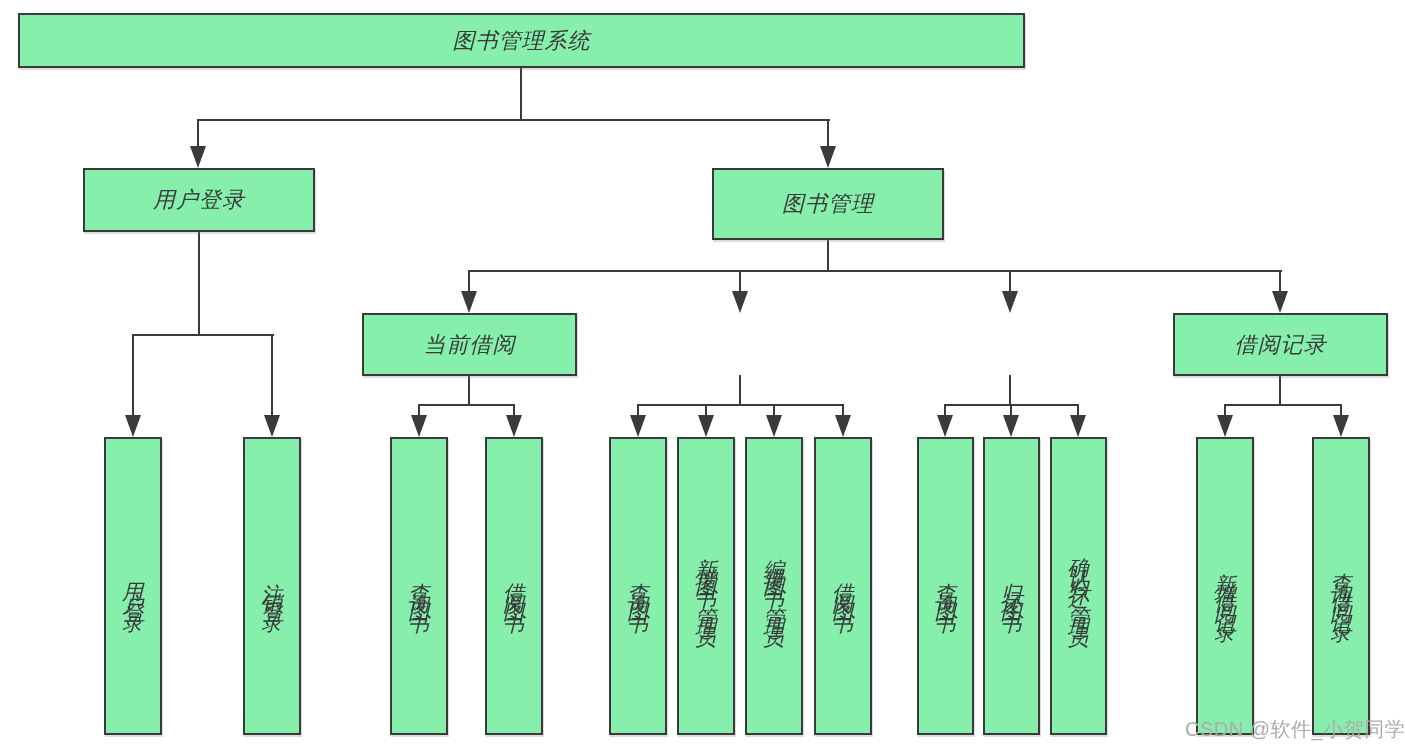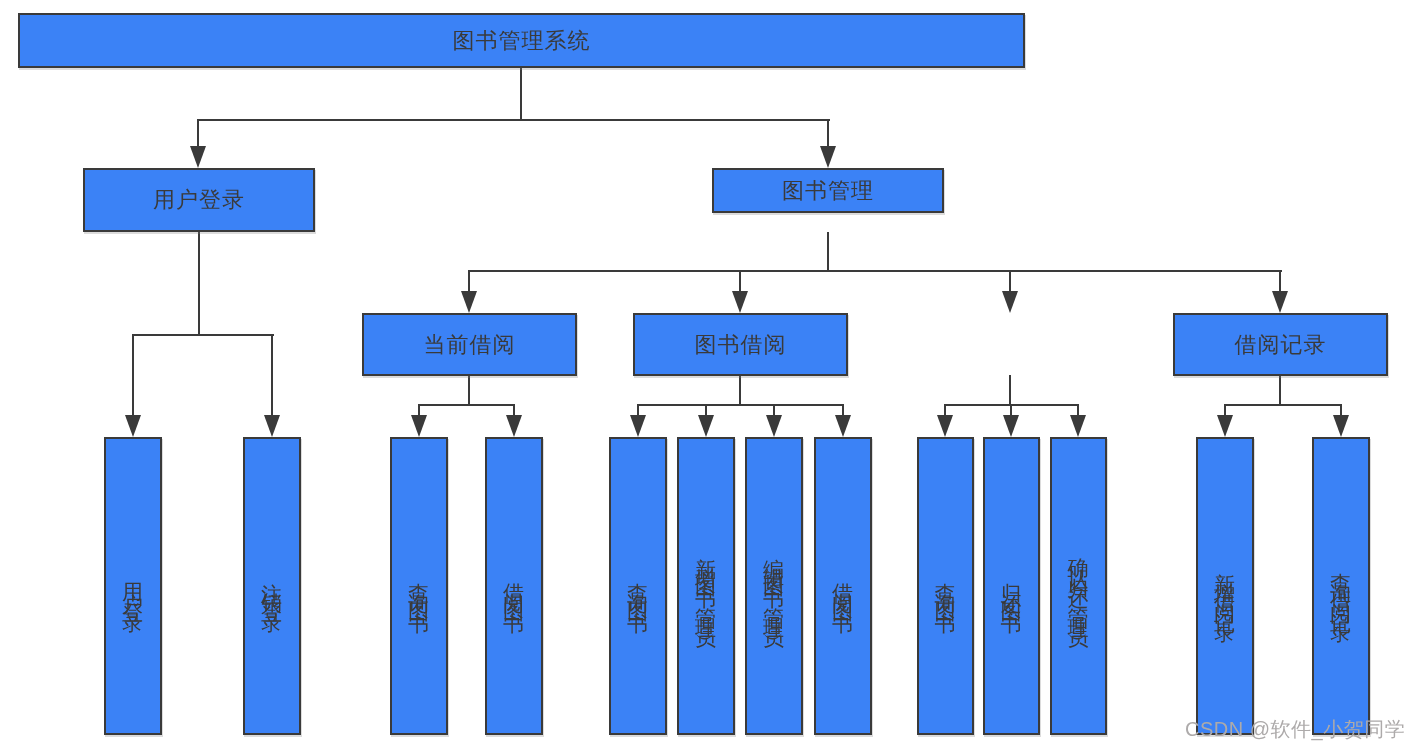--- a/index.html
+++ b/index.html
@@ -10,27 +10,28 @@
   html,body{margin:0;padding:0;background:#ffffff;}
   body{font-family:"Liberation Sans","DejaVu Sans",sans-serif;}
   #canvas{
     position:relative;
     width:1405px;height:747px;
     background:#ffffff;
     overflow:hidden;
   }
   .box{
     position:absolute;
-    background:#3b82f6;
+    background:#86efac;
     border:2px solid var(--line);
     box-shadow:1px 2px 0 rgba(130,130,130,0.28);
     display:flex;align-items:center;justify-content:center;
     box-sizing:border-box;
     color:var(--text);
     z-index:2;
+    font-style:italic;
   }
   .hlabel{
     font-size:22px;
     letter-spacing:1px;
     white-space:nowrap;
   }
   .vbox{width:58px;top:437px;height:298px;}
   .vlabel{
     writing-mode:vertical-rl;
     text-orientation:mixed;
@@ -68,21 +69,21 @@
   <div class="ln" style="left:520px;top:68px;width:2px;height:53px;"></div>
   <div class="ln" style="left:197px;top:119px;width:633px;height:2px;"></div>
   <div class="ln" style="left:197px;top:119px;width:2px;height:33px;"></div>
   <div class="ar" style="left:190px;top:146px;"></div>
   <div class="ln" style="left:827px;top:119px;width:2px;height:33px;"></div>
   <div class="ar" style="left:820px;top:146px;"></div>
 
   <div class="box" style="left:83px;top:168px;width:232px;height:64px;">
     <span class="hlabel">用户登录</span>
   </div>
-  <div class="box" style="left:712px;top:168px;width:232px;height:45px;">
+  <div class="box" style="left:712px;top:168px;width:232px;height:72px;">
     <span class="hlabel">图书管理</span>
   </div>
 
   <div class="ln" style="left:198px;top:232px;width:2px;height:104px;"></div>
   <div class="ln" style="left:132px;top:334px;width:142px;height:2px;"></div>
   <div class="ln" style="left:132px;top:334px;width:2px;height:83px;"></div>
   <div class="ar" style="left:125px;top:415px;"></div>
   <div class="ln" style="left:271px;top:334px;width:2px;height:83px;"></div>
   <div class="ar" style="left:264px;top:415px;"></div>
 
@@ -92,23 +93,20 @@
   <div class="ar" style="left:461px;top:291px;"></div>
   <div class="ln" style="left:739px;top:270px;width:2px;height:23px;"></div>
   <div class="ar" style="left:732px;top:291px;"></div>
   <div class="ln" style="left:1009px;top:270px;width:2px;height:23px;"></div>
   <div class="ar" style="left:1002px;top:291px;"></div>
   <div class="ln" style="left:1279px;top:270px;width:2px;height:23px;"></div>
   <div class="ar" style="left:1272px;top:291px;"></div>
 
   <div class="box" style="left:362px;top:313px;width:215px;height:63px;">
     <span class="hlabel">当前借阅</span>
-  </div>
-  <div class="box" style="left:633px;top:313px;width:215px;height:63px;">
-    <span class="hlabel">图书借阅</span>
   </div>
   <div class="box" style="left:1173px;top:313px;width:215px;height:63px;">
     <span class="hlabel">借阅记录</span>
   </div>
 
   <div class="ln" style="left:468px;top:375px;width:2px;height:31px;"></div>
   <div class="ln" style="left:418px;top:404px;width:97px;height:2px;"></div>
   <div class="ln" style="left:418px;top:404px;width:2px;height:13px;"></div>
   <div class="ar" style="left:411px;top:415px;"></div>
   <div class="ln" style="left:513px;top:404px;width:2px;height:13px;"></div>

